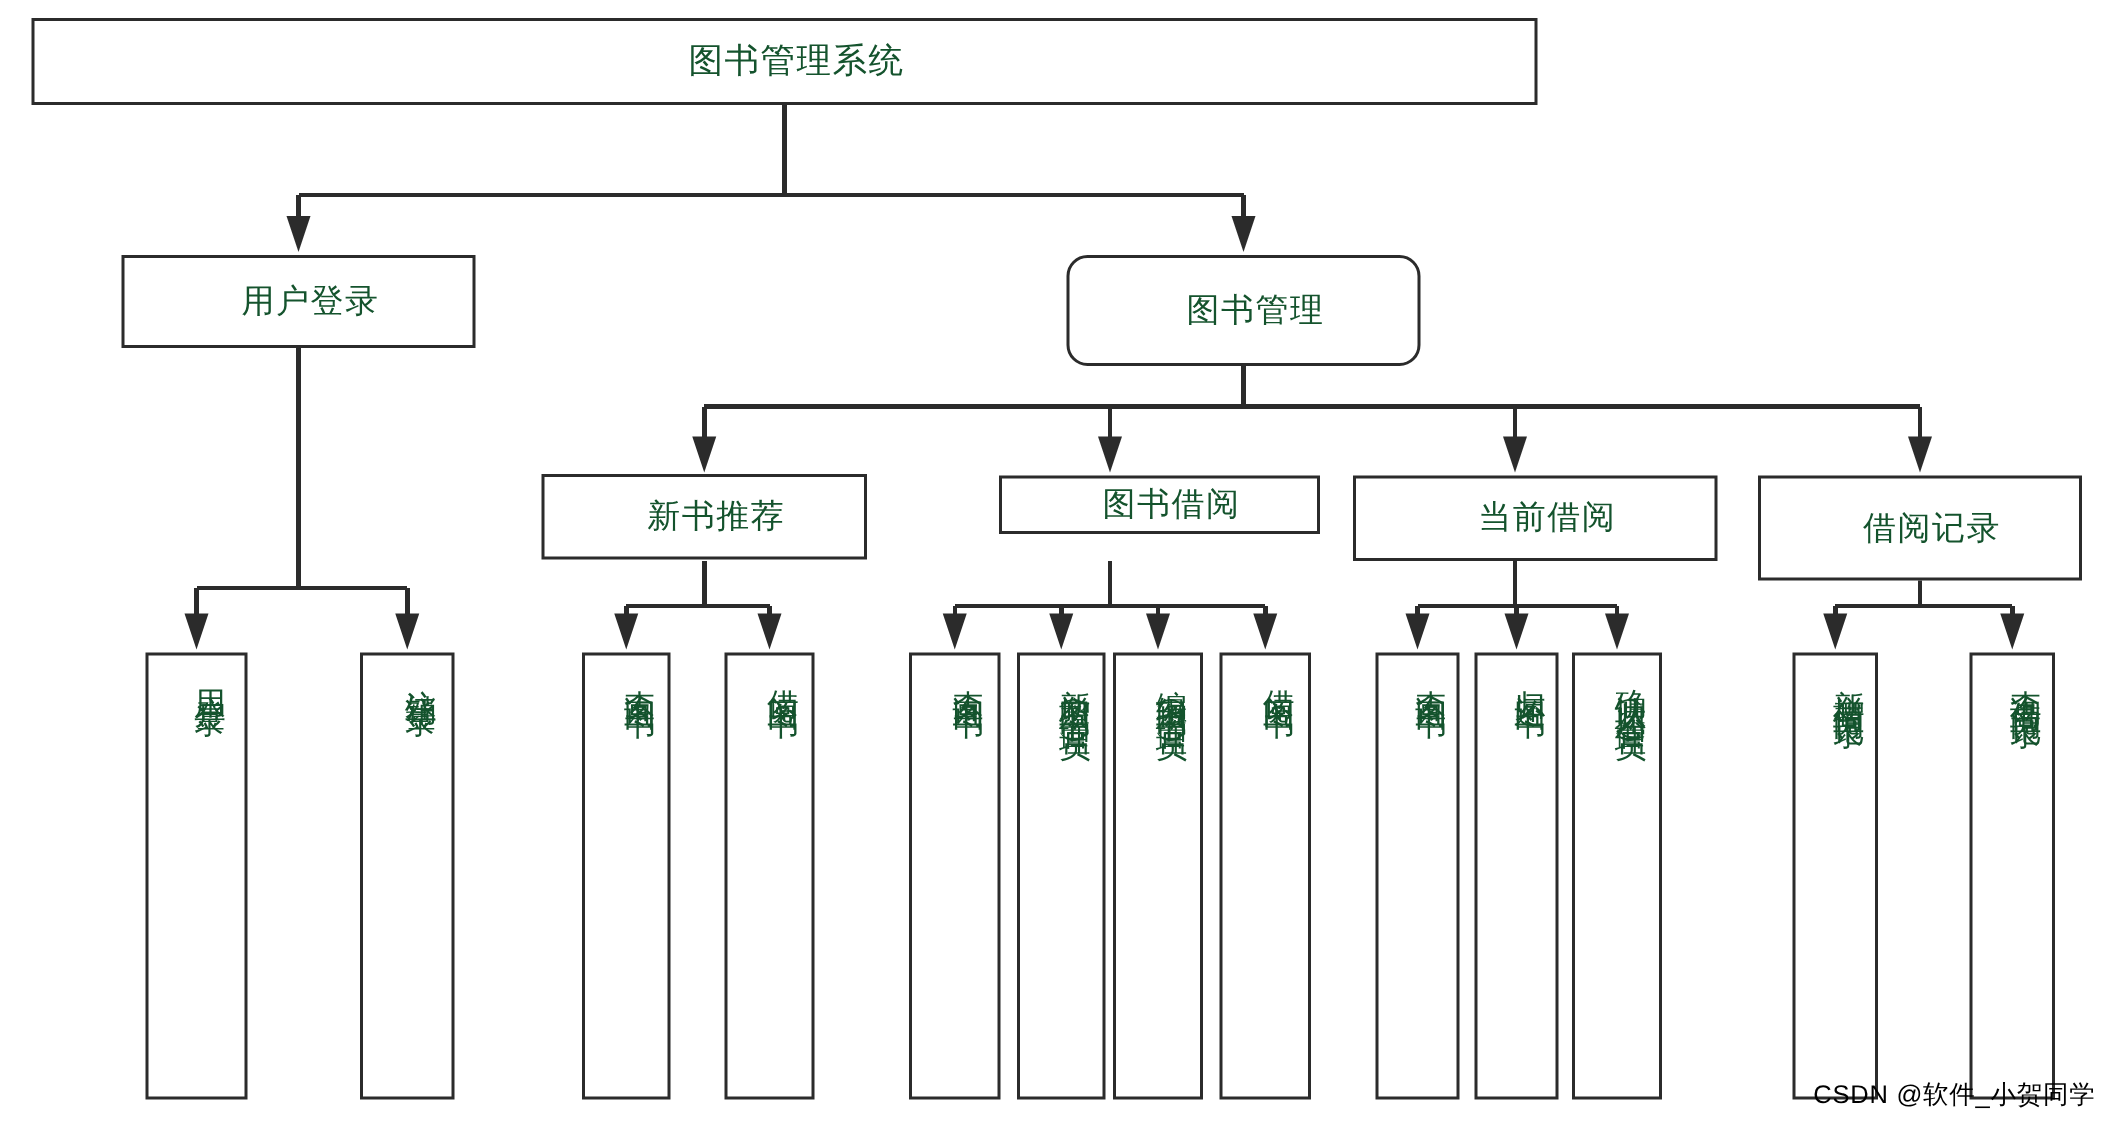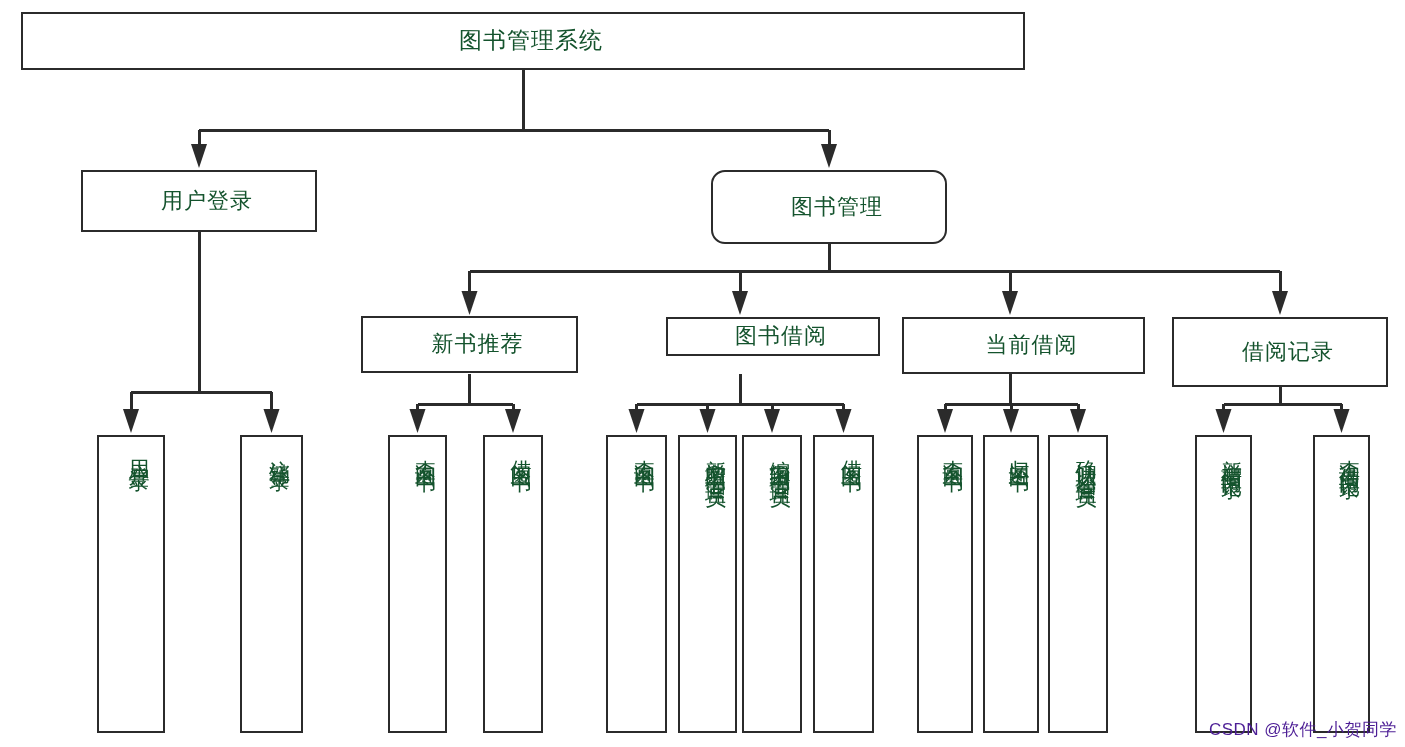--- a/index.html
+++ b/index.html
@@ -56,21 +56,21 @@
     letter-spacing: 4px;
     line-height: 1.05;
     white-space: nowrap;
     display: block;
   }
   #watermark {
     position: absolute;
     right: 8px;
     bottom: 6px;
     font-size: 17px;
-    color: #4c1d95;
+    color: #000000;
     letter-spacing: 0.5px;
     white-space: nowrap;
     pointer-events: none;
   }
 </style>
 </head>
 <body>
 
 <div id="diagram-root">
   <svg id="connector-layer" viewBox="0 0 1405 747" width="1405" height="747" xmlns="http://www.w3.org/2000/svg">

